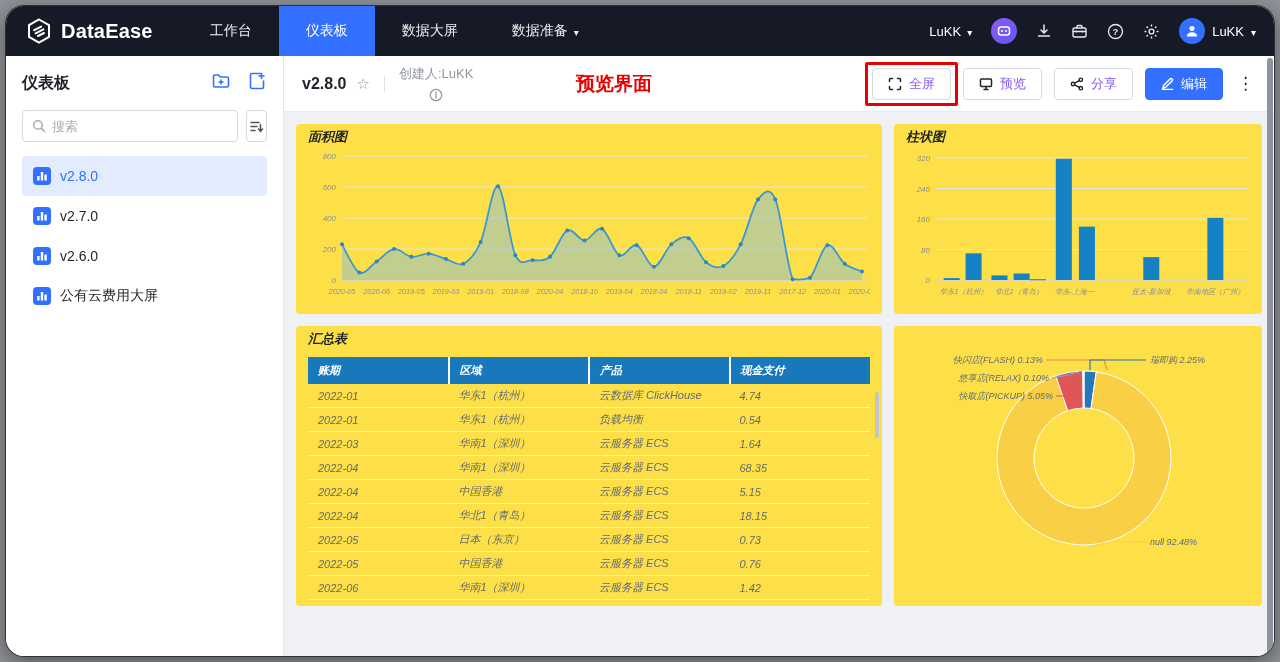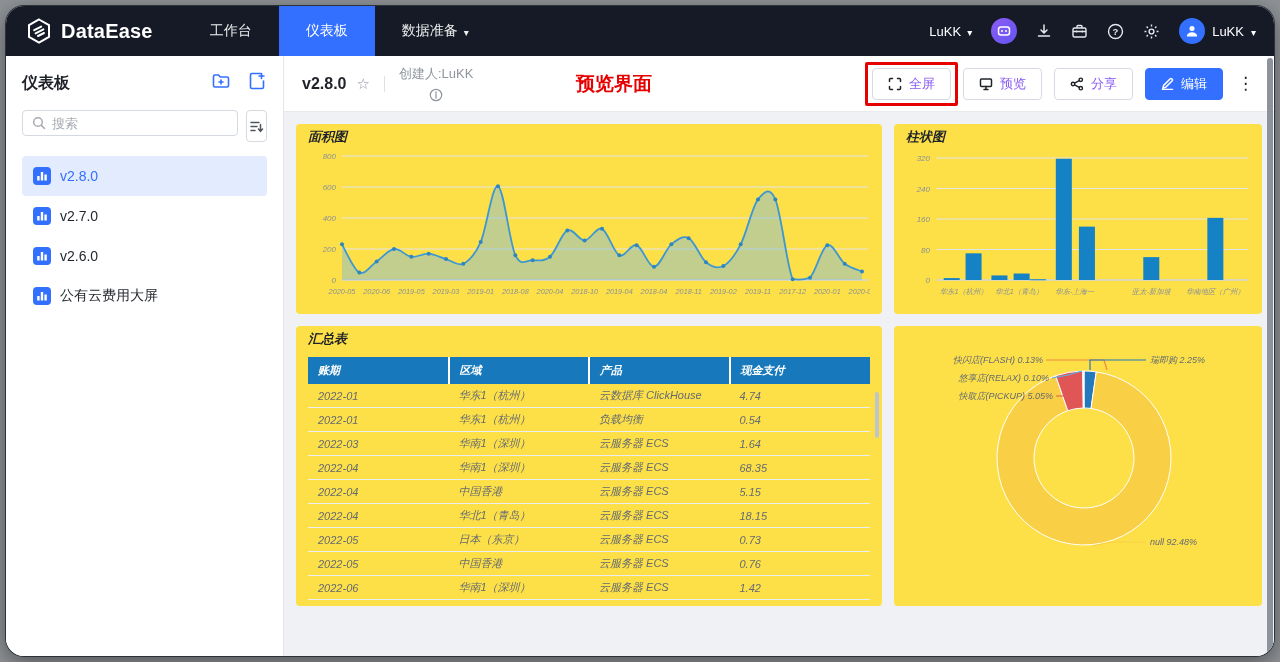--- a/index.html
+++ b/index.html
@@ -27,21 +27,21 @@
   .nav-ic { display:flex; align-items:center; color:#e5e8ee; }
 
   
   .content { flex:1; display:flex; min-height:0; }
   .sidebar { width:278px; flex:0 0 278px; background:#fff; border-right:1px solid #e3e6eb; padding:15px 16px; }
   .sb-head { display:flex; align-items:center; }
   .sb-title { font-size:16px; font-weight:700; color:#1f2329; }
   .sb-actions { margin-left:auto; display:flex; gap:16px; color:#3370ff; }
   .sb-actions svg { cursor:pointer; }
   .sb-search { display:flex; gap:8px; margin-top:15px; }
-  .search-box { flex:1; height:26px; border:1px solid #d5d9e0; border-radius:4px; display:flex; align-items:center;
+  .search-box { flex:1; height:32px; border:1px solid #d5d9e0; border-radius:4px; display:flex; align-items:center;
     padding:0 9px; gap:6px; color:#a8abb2; background:#fff; }
   .search-box input { border:none; outline:none; flex:1; font-size:13px; min-width:0;
     font-family:"Liberation Sans","DejaVu Sans",sans-serif; }
   .search-box input::placeholder { color:#a8abb2; }
   .sort-btn { width:32px; height:32px; border:1px solid #d5d9e0; border-radius:4px; background:#fff;
     display:flex; align-items:center; justify-content:center; color:#50555e; cursor:pointer; }
   .sb-list { margin-top:14px; display:flex; flex-direction:column; gap:0; }
   .sb-item { height:40px; display:flex; align-items:center; gap:9px; padding:0 11px; border-radius:4px;
     font-size:14px; color:#1f2329; cursor:pointer; }
   .sb-item.selected { background:#e3ebff; color:#3370ff; }
@@ -97,20 +97,21 @@
         <svg width="26" height="26" viewBox="0 0 26 26" fill="none">
           <polygon points="13,1.5 23,7.2 23,18.8 13,24.5 3,18.8 3,7.2" stroke="#fff" stroke-width="2" fill="none"></polygon>
           <path d="M8.2 12.2 L15.2 8.6 M9.6 15.4 L17.4 11.4 M12 18 L18 15" stroke="#fff" stroke-width="2" stroke-linecap="round"></path>
         </svg>
       </span>
       <span class="brand-name">DataEase</span>
     </div>
     <div class="nav-menu" id="nav-menu">
         <div class="nav-item">工作台</div>
         <div class="nav-item active">仪表板</div>
+        <div class="nav-item">数据大屏</div>
         <div class="nav-item">数据准备<span class="caret">▾</span></div>
       </div>
     <div class="nav-right">
       <span class="nav-org">
         <span>LuKK</span>
         <span class="caret">▾</span>
       </span>
       <span class="circle-ic assistant">
         <svg width="14" height="14" viewBox="0 0 14 14" fill="none">
           <rect x="1.5" y="3" width="11" height="8" rx="2.5" stroke="#fff" stroke-width="1.5"></rect>

